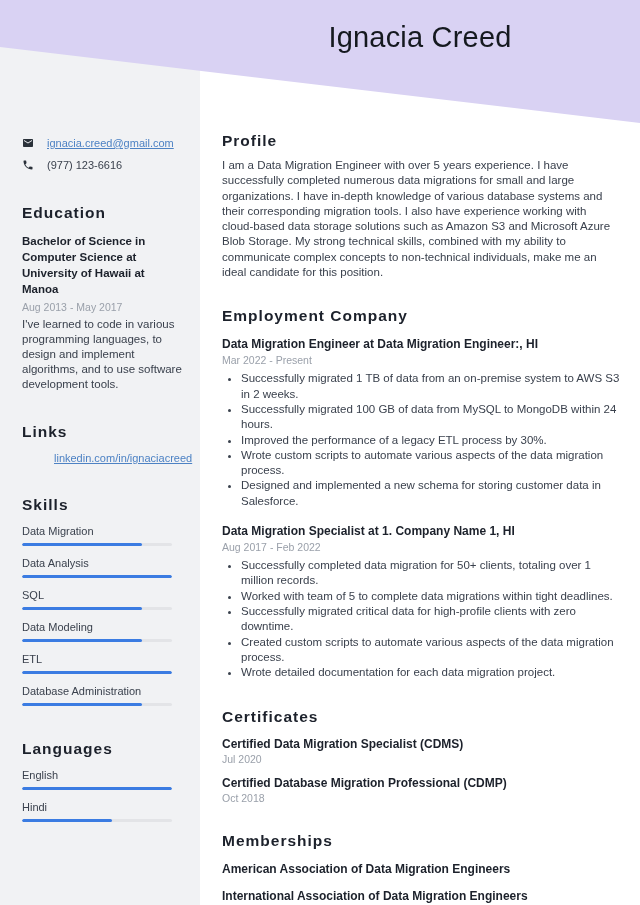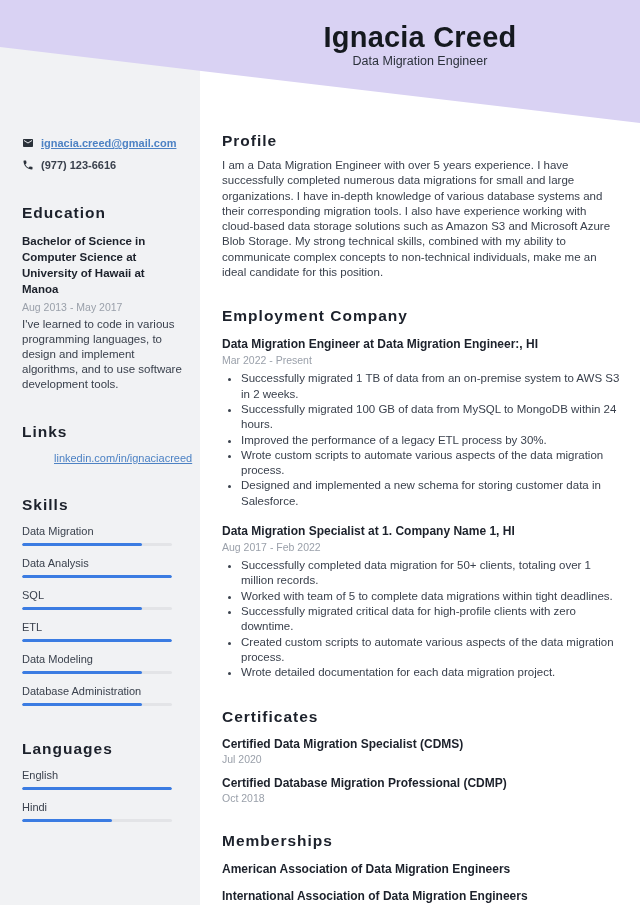--- a/index.html
+++ b/index.html
@@ -17,26 +17,26 @@
   body{font-family:"Liberation Sans","DejaVu Sans",sans-serif;background:#ffffff;}
   .page{position:relative;width:640px;height:905px;background:#ffffff;overflow:hidden;}
 
   
   .sidebar-bg{position:absolute;left:0;top:0;width:200px;height:905px;background:var(--sidebar);}
   .header-band{position:absolute;left:0;top:0;width:640px;height:124px;background:var(--band);
     clip-path:polygon(0 0,640px 0,640px 123px,0 47px);}
 
   
   .header-text{position:absolute;left:200px;top:21px;width:440px;text-align:center;}
-  .name{font-size:29px;font-weight:700;color:#15191f;letter-spacing:.2px;line-height:32px;}
+  .name{font-size:29px;font-weight:400;color:#15191f;letter-spacing:.2px;line-height:32px;}
   .job-subtitle{font-size:12.5px;color:#2b313b;margin-top:1px;}
 
   
   .sidebar{position:absolute;left:22px;top:136px;width:160px;}
-  .contact-row{display:flex;gap:7px;margin-bottom:5px;font-size:11px;line-height:15px;color:var(--body);font-weight:bold;}
+  .contact-row{display:flex;gap:13px;margin-bottom:5px;font-size:11px;line-height:15px;color:var(--body);}
   .contact-row .ic{flex:0 0 12px;margin-top:1px;}
   a.link{color:var(--link);text-decoration:underline;}
   h2{margin:0;font-size:15.5px;font-weight:700;letter-spacing:1px;color:var(--ink);}
   .edu-section{margin-top:29px;}
   .degree{margin-top:11px;font-size:11.5px;font-weight:700;line-height:16px;color:var(--ink);}
   .edu-date{margin-top:4px;font-size:10.5px;color:var(--muted);}
   .edu-desc{margin-top:4px;font-size:11.5px;line-height:15px;color:var(--body);}
   .links-section{margin-top:31px;}
   .link-item{margin-top:11px;font-size:11px;padding-left:32px;}
   .skills-section{margin-top:32px;}
@@ -66,21 +66,20 @@
 </head>
 <body>
 
 <div class="page">
 
   <div class="sidebar-bg"></div>
   <div class="header-band"></div>
 
   <div class="header-text">
     <div class="name">Ignacia Creed</div>
-    <div class="job-subtitle">Data Migration Engineer</div>
   </div>
 
   <div class="sidebar">
 
     <div>
       <div class="contact-row">
         <span class="ic">
           <svg width="12" height="12" viewBox="0 0 24 24" fill="#2a3139">
               <path d="M20 4H4c-1.1 0-1.99.9-1.99 2L2 18c0 1.1.9 2 2 2h16c1.1 0 2-.9 2-2V6c0-1.1-.9-2-2-2zm0 4l-8 5-8-5V6l8 5 8-5v2z"></path>
             </svg>
@@ -126,29 +125,29 @@
             <div class="bar-fill" style="width: 100%;"></div>
           </div>
       </div>
       <div class="skill-item">
         <div class="skill-label">SQL</div>
         <div class="bar">
             <div class="bar-fill" style="width: 80%;"></div>
           </div>
       </div>
       <div class="skill-item">
+        <div class="skill-label">Data Modeling</div>
+        <div class="bar">
+            <div class="bar-fill" style="width: 80%;"></div>
+          </div>
+      </div>
+      <div class="skill-item">
         <div class="skill-label">ETL</div>
         <div class="bar">
             <div class="bar-fill" style="width: 100%;"></div>
-          </div>
-      </div>
-      <div class="skill-item">
-        <div class="skill-label">Data Modeling</div>
-        <div class="bar">
-            <div class="bar-fill" style="width: 80%;"></div>
           </div>
       </div>
       <div class="skill-item">
         <div class="skill-label">Database Administration</div>
         <div class="bar">
             <div class="bar-fill" style="width: 80%;"></div>
           </div>
       </div>
     </div>
 

